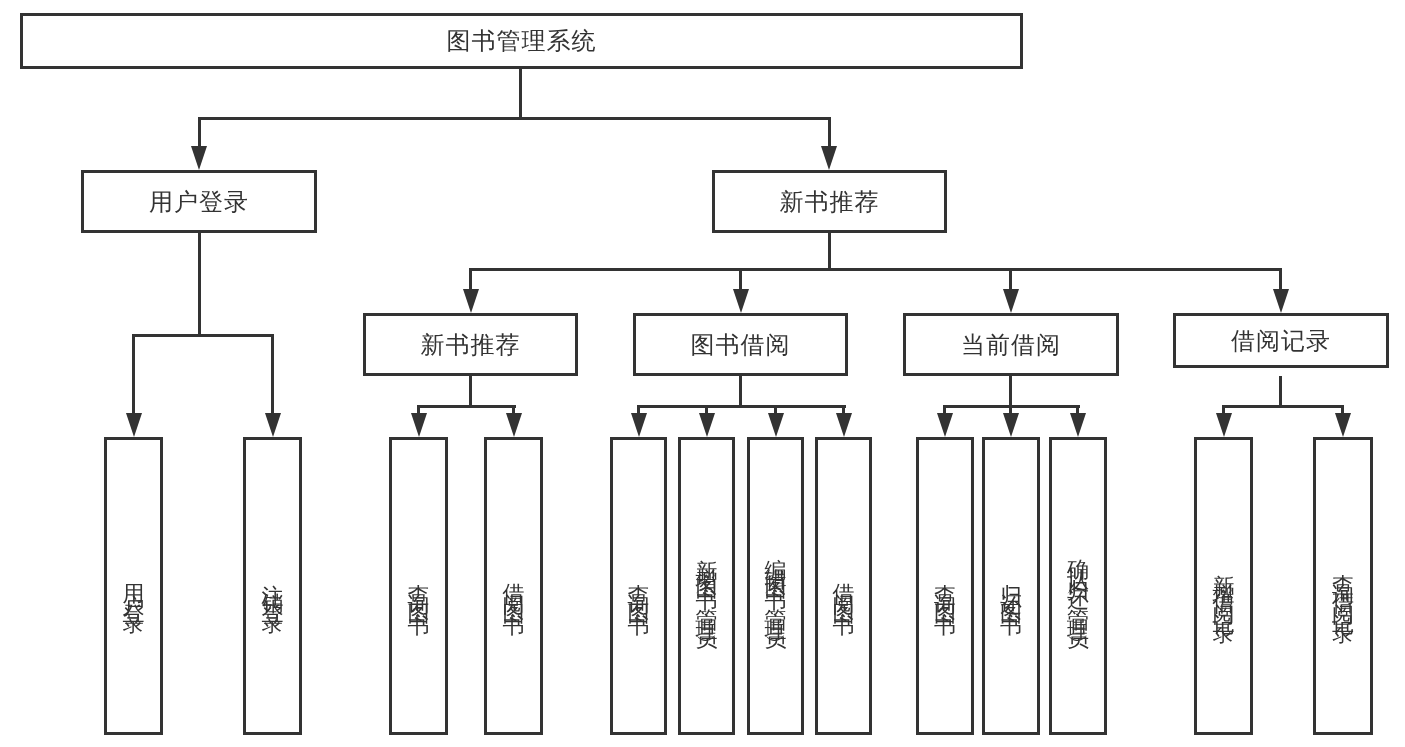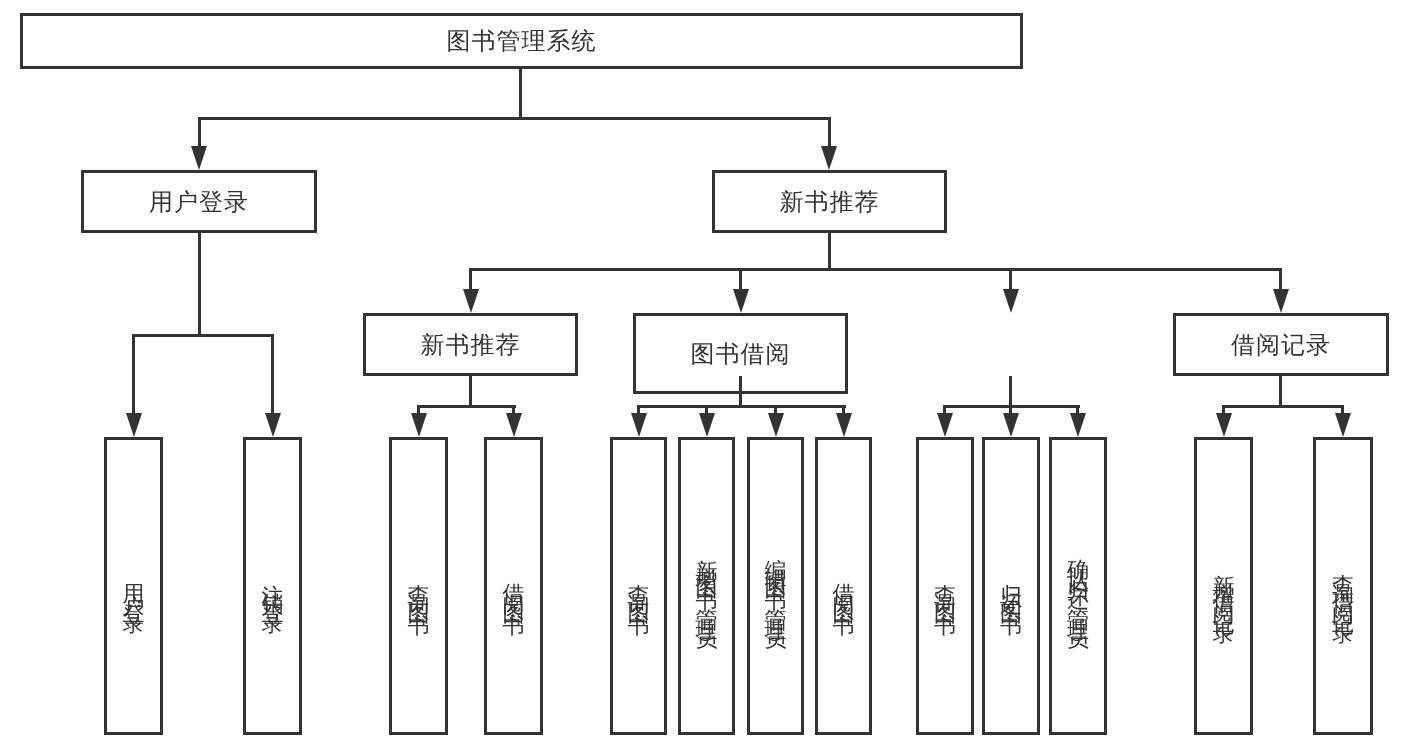--- a/index.html
+++ b/index.html
@@ -70,24 +70,27 @@
   <div class="box" style="left:81px;top:170px;width:236px;height:63px">
     <span class="hlabel">用户登录</span>
   </div>
   <div class="box" style="left:712px;top:170px;width:235px;height:63px">
     <span class="hlabel">新书推荐</span>
   </div>
 
   <div class="box" style="left:363px;top:313px;width:215px;height:63px">
     <span class="hlabel">新书推荐</span>
   </div>
-  <div class="box" style="left:633px;top:313px;width:215px;height:81px">
+  <div class="box" style="left:633px;top:313px;width:215px;height:63px">
     <span class="hlabel">图书借阅</span>
   </div>
-  <div class="box" style="left:1173px;top:313px;width:216px;height:63px">
+  <div class="box" style="left:903px;top:313px;width:216px;height:63px">
+    <span class="hlabel">当前借阅</span>
+  </div>
+  <div class="box" style="left:1173px;top:313px;width:216px;height:55px">
     <span class="hlabel">借阅记录</span>
   </div>
 
   <div class="box leaf" style="left:104px;top:437px;width:59px;height:298px">
     <span class="vlabel">用户登录</span>
   </div>
   <div class="box leaf" style="left:243px;top:437px;width:59px;height:298px">
     <span class="vlabel">注销登录</span>
   </div>
 

